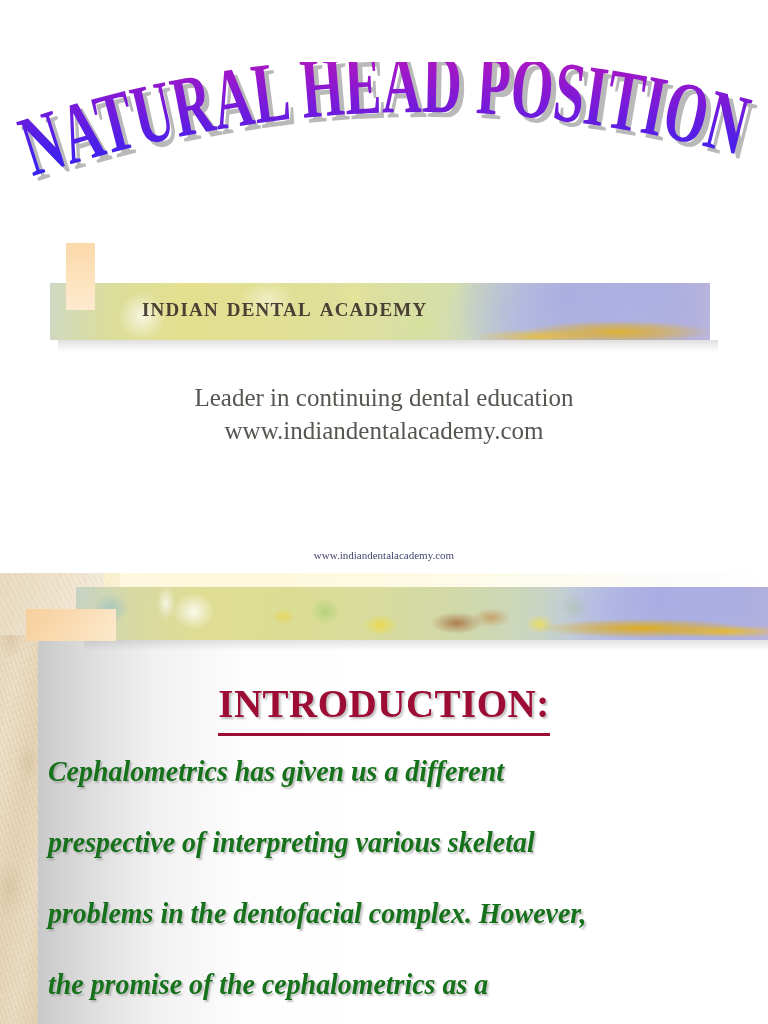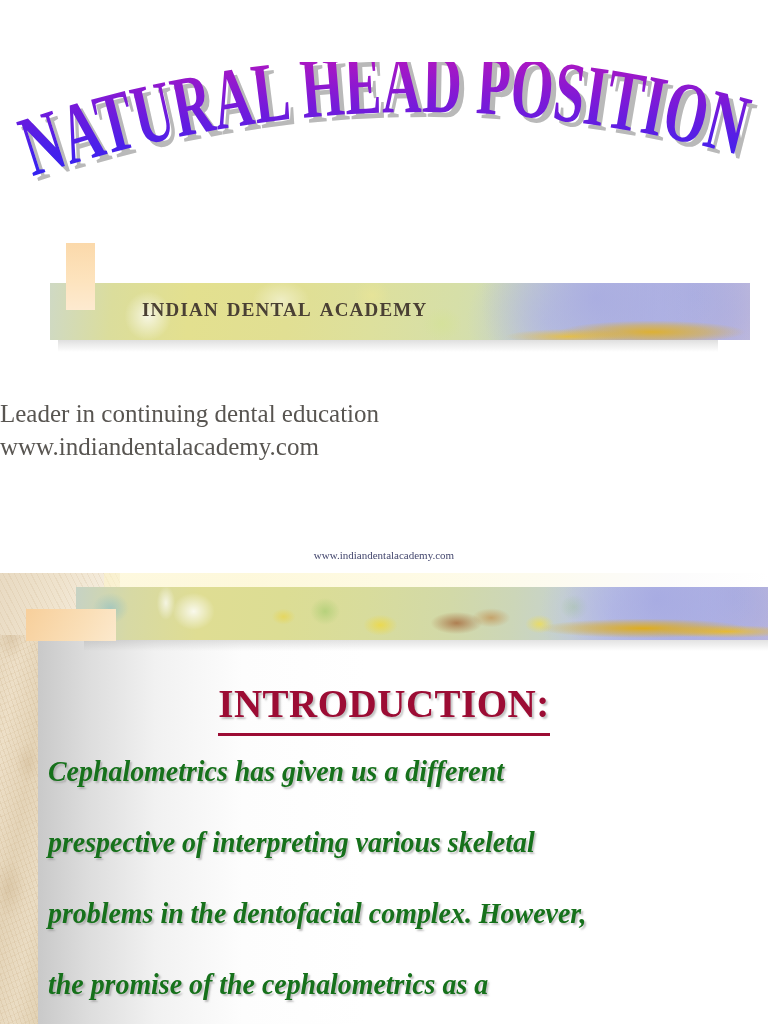--- a/index.html
+++ b/index.html
@@ -69,21 +69,20 @@
       radial-gradient(ellipse 38px 40px at 14% 58%, rgba(255,255,255,.72) 0%, rgba(255,255,255,0) 62%),
       radial-gradient(ellipse 44px 30px at 33% 30%, rgba(255,255,255,.45) 0%, rgba(255,255,255,0) 65%),
       radial-gradient(ellipse 30px 26px at 56% 72%, rgba(212,226,150,.65) 0%, rgba(212,226,150,0) 66%),
       radial-gradient(ellipse 28px 24px at 46% 22%, rgba(236,230,150,.6) 0%, rgba(236,230,150,0) 66%),
       
       linear-gradient(95deg,
         #cfd9c4 0%, #dbdd9c 9%, #e3e08f 20%,
         #e1df93 34%, #dde09d 46%, #d6dfa8 58%,
         #cfdcb8 66%, #c9d6cd 72%, #c3cede 78%,
         #c6c9e2 85%, #cdc7e0 92%, #d6cfdf 100%);
-    padding-left: 40px;
   }
   .banner-text {
     position: absolute;
     left: 92px;
     top: 9px;
     font-family: "Liberation Serif", serif;
     font-size: 27px;
     font-weight: 700;
     letter-spacing: 1.2px;
     color: #4a4034;
@@ -100,25 +99,25 @@
     height: 12px;
     background: linear-gradient(180deg, rgba(150,150,150,.30), rgba(150,150,150,0));
     z-index: 1;
   }
 
   .subtitle {
     position: absolute;
     left: 0;
     top: 381px;
     width: 768px;
+    text-align: center;
     font-family: "Liberation Serif", serif;
     font-size: 25px;
     line-height: 33px;
     color: #585551;
-    margin-top: 16px;
   }
 
   .footer-url {
     position: absolute;
     left: 0;
     top: 549px;
     width: 768px;
     text-align: center;
     font-family: "Liberation Serif", serif;
     font-size: 11px;

